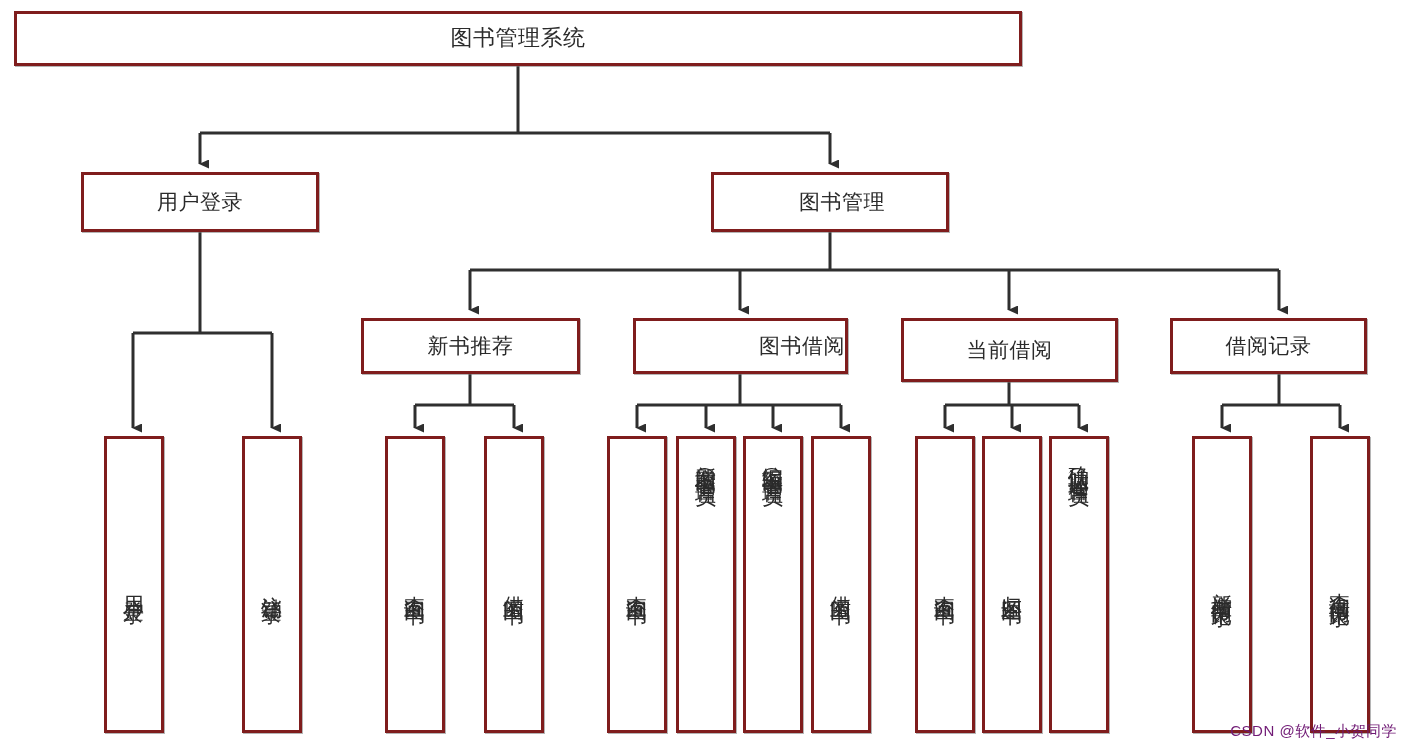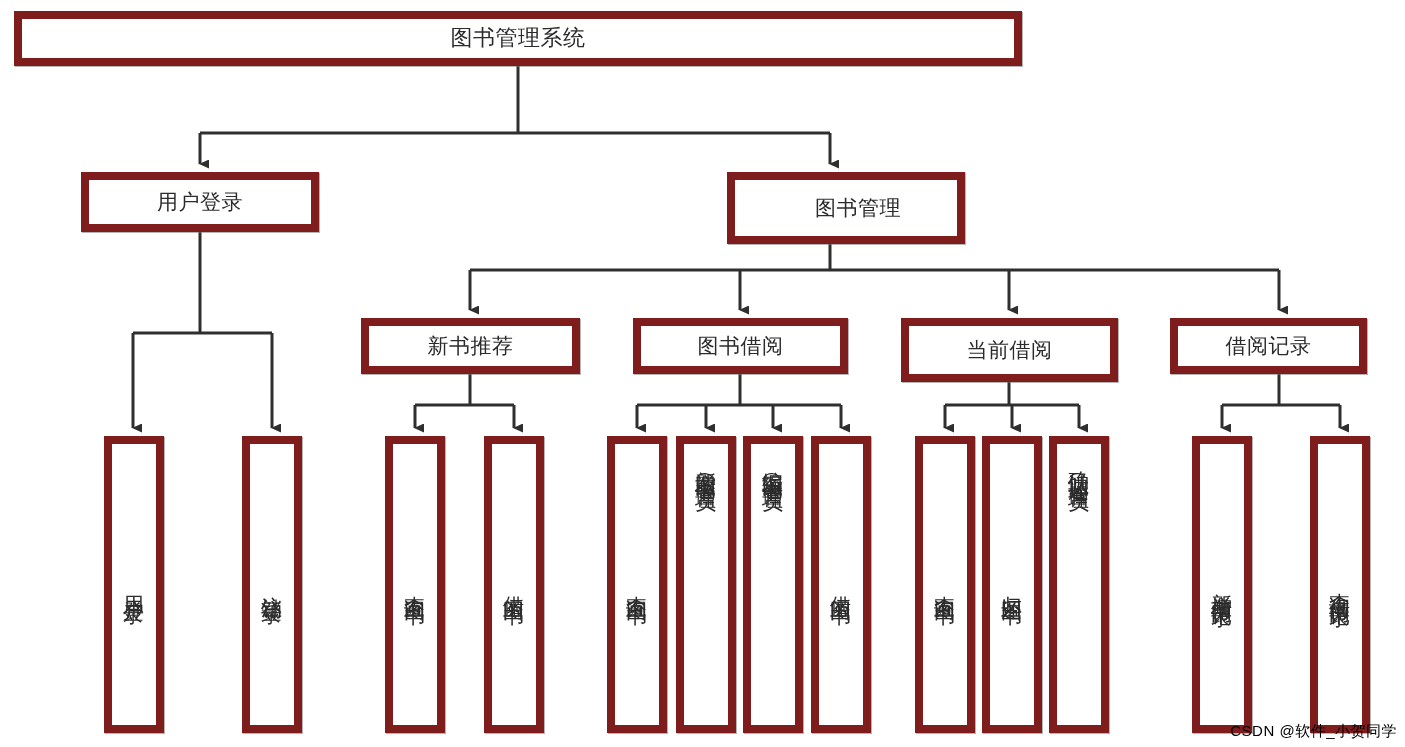--- a/index.html
+++ b/index.html
@@ -22,21 +22,21 @@
     left: 0;
     top: 0;
     width: 1405px;
     height: 747px;
     pointer-events: none;
   }
   .node {
     position: absolute;
     box-sizing: border-box;
     background: #ffffff;
-    border: 8px solid #7f1d1d;
+    border: 3px solid #7f1d1d;
     box-shadow: 1px 1px 0 rgba(120,120,120,0.55);
     display: flex;
     align-items: center;
     justify-content: center;
     z-index: 2;
   }
   .node-label {
     color: #2b2b2b;
     line-height: 1.12;
     white-space: nowrap;
@@ -62,21 +62,21 @@
     text-orientation: upright;
     font-size: 21px;
     letter-spacing: 3px;
     line-height: 1;
   }
   #watermark {
     position: absolute;
     right: 8px;
     bottom: 6px;
     font-size: 15px;
-    color: #000000;
+    color: #701a75;
     z-index: 3;
     white-space: nowrap;
     letter-spacing: 0.5px;
   }
 </style>
 </head>
 <body>
 
 <div id="diagram-root">
 
@@ -133,28 +133,28 @@
     </g>
   </svg>
 
   <div class="node root horizontal" style="left:14px; top:11px; width:1008px; height:55px;">
     <span class="node-label">图书管理系统</span>
   </div>
 
   <div class="node horizontal" style="left:81px; top:172px; width:238px; height:60px;">
     <span class="node-label">用户登录</span>
   </div>
-  <div class="node horizontal" style="left:727px; top:172px; width:238px; height:72px;padding-left:24px;">
+  <div class="node horizontal" style="left:711px; top:172px; width:238px; height:60px;padding-left:24px;">
     <span class="node-label">图书管理</span>
   </div>
 
   <div class="node horizontal" style="left:361px; top:318px; width:219px; height:56px;text-align:center;">
     <span class="node-label">新书推荐</span>
   </div>
-  <div class="node horizontal" style="left:633px; top:318px; width:215px; height:56px;">
+  <div class="node horizontal" style="left:633px; top:318px; width:215px; height:56px;justify-content:flex-end;">
     <span class="node-label">图书借阅</span>
   </div>
   <div class="node horizontal" style="left:901px; top:318px; width:217px; height:64px;">
     <span class="node-label">当前借阅</span>
   </div>
   <div class="node horizontal" style="left:1170px; top:318px; width:197px; height:56px;">
     <span class="node-label">借阅记录</span>
   </div>
 
   <div class="node leaf centered" style="left:104px; top:436px; width:60px; height:297px;">

